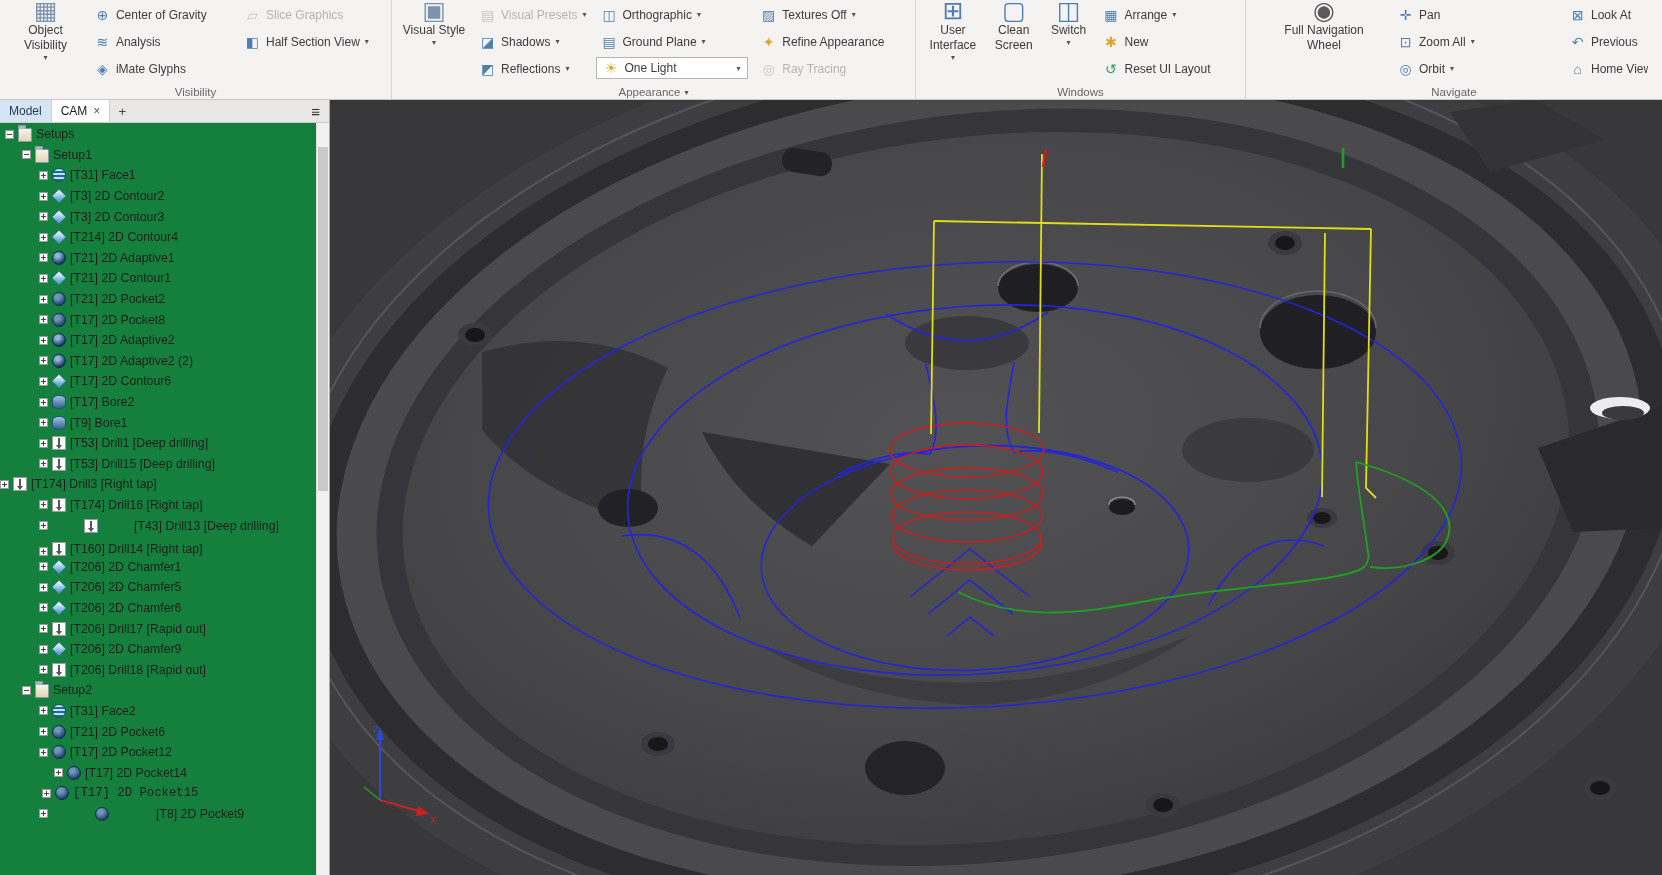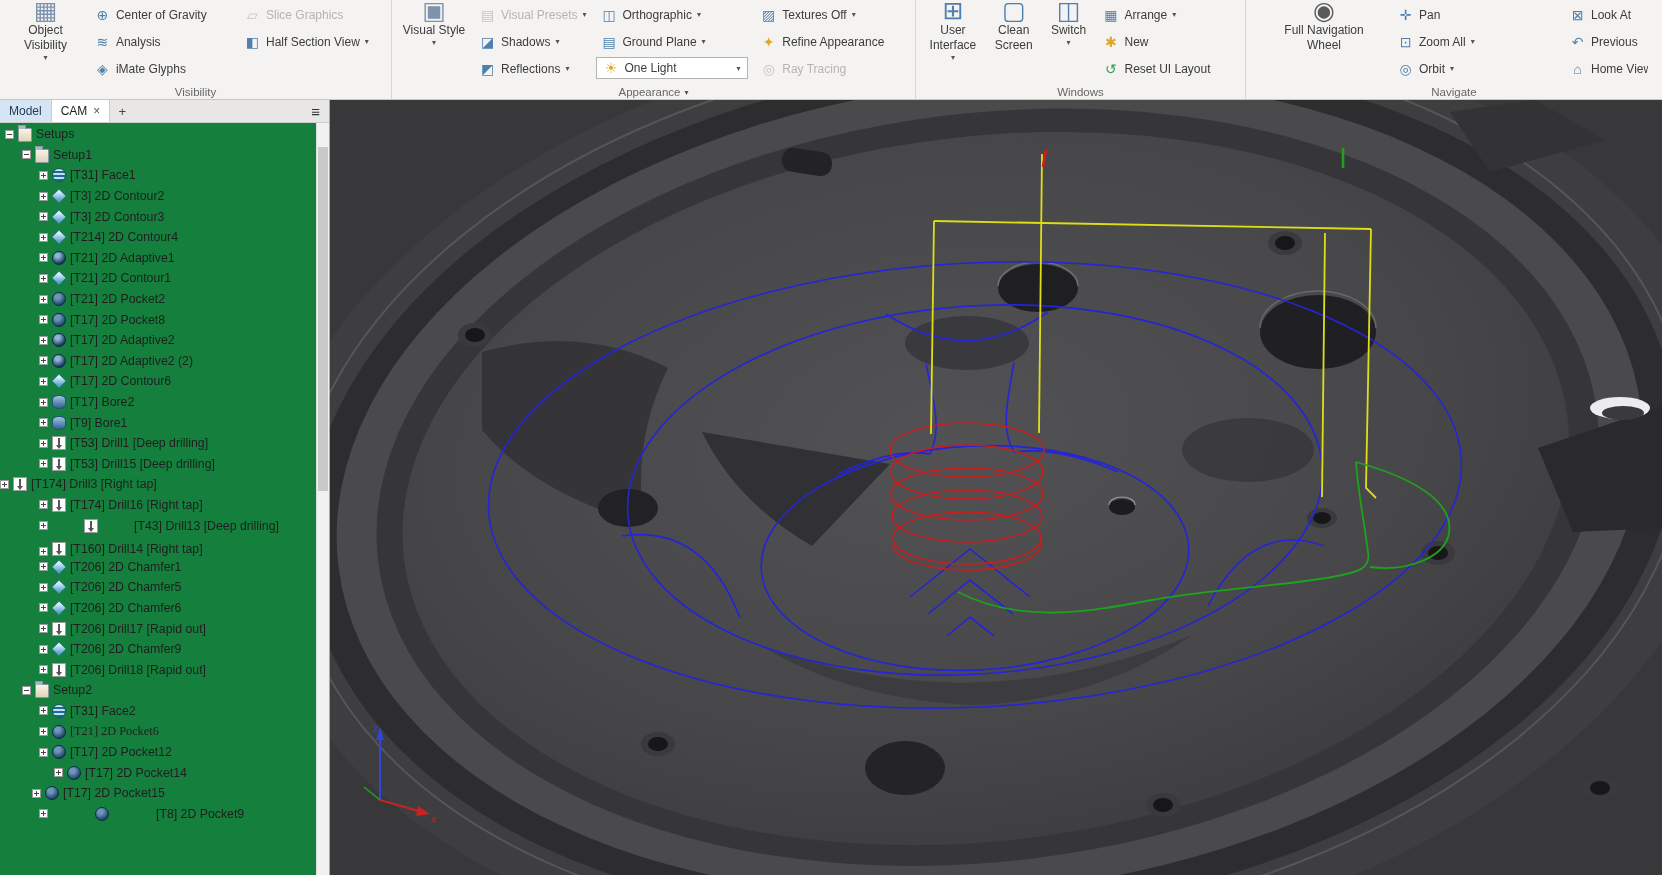--- a/index.html
+++ b/index.html
@@ -393,36 +393,36 @@
       <div class="trow" style="padding-left: 22px;">
         <span class="tw minus"></span>
         <span class="ti ti-setup"></span>
         <span class="tlabel">Setup2</span>
       </div>
       <div class="trow" style="padding-left: 39px;">
         <span class="tw plus"></span>
         <span class="ti ti-face"></span>
         <span class="tlabel">[T31] Face2</span>
       </div>
-      <div class="trow" style="padding-left: 39px; font-family: Liberation Serif, serif;">
+      <div class="trow" style="padding-left: 39px;">
         <span class="tw plus"></span>
         <span class="ti ti-pocket"></span>
         <span class="tlabel">[T21] 2D Pocket6</span>
       </div>
       <div class="trow" style="padding-left: 39px;">
         <span class="tw plus"></span>
         <span class="ti ti-pocket"></span>
         <span class="tlabel">[T17] 2D Pocket12</span>
       </div>
       <div class="trow" style="padding-left: 54px;">
         <span class="tw plus"></span>
         <span class="ti ti-pocket"></span>
         <span class="tlabel">[T17] 2D Pocket14</span>
       </div>
-      <div class="trow" style="padding-left: 32px;">
+      <div class="trow" style="padding-left: 42px; font-family: Liberation Mono, monospace;">
         <span class="tw plus"></span>
         <span class="ti ti-pocket"></span>
         <span class="tlabel">[T17] 2D Pocket15</span>
       </div>
       <div class="trow" style="padding-left: 39px; gap: 47px;">
         <span class="tw plus"></span>
         <span class="ti ti-pocket"></span>
         <span class="tlabel">[T8] 2D Pocket9</span>
       </div>
     </div>

